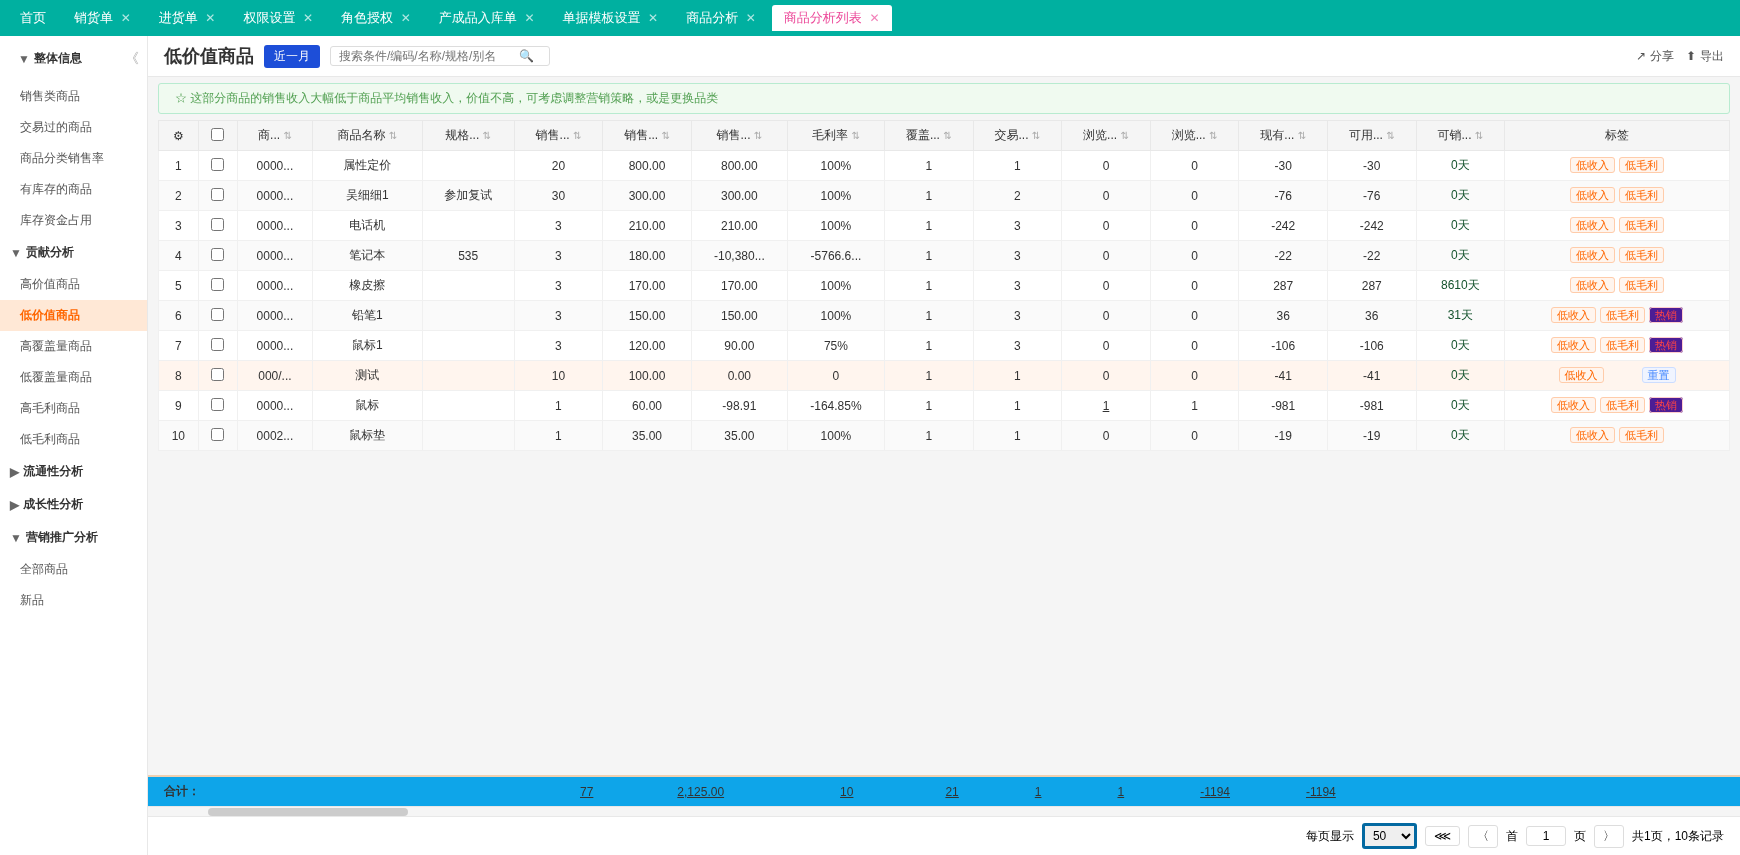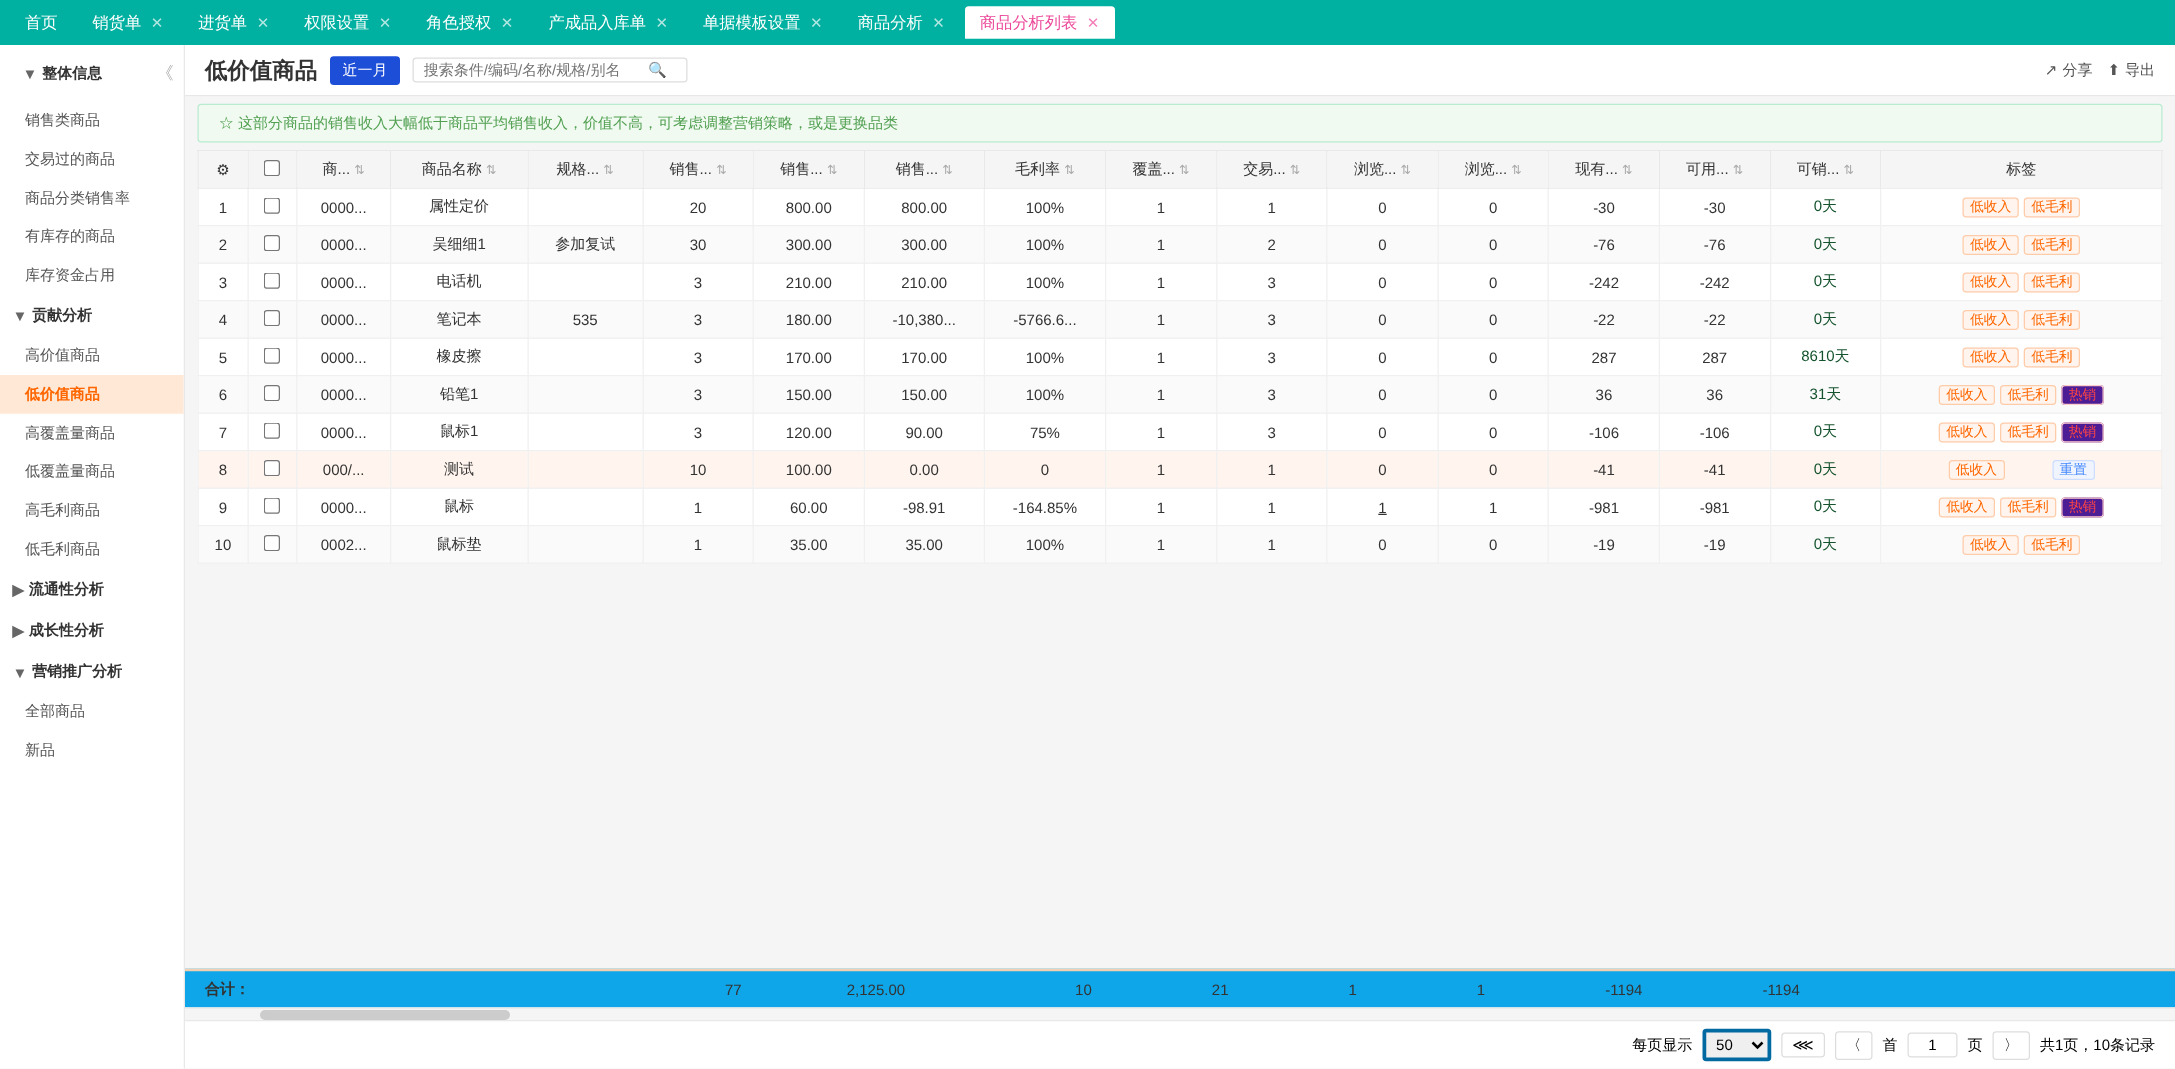--- a/index.html
+++ b/index.html
@@ -185,21 +185,21 @@
     .table-footer {
       background: #0ea5e9;
       border-top: 2px solid #f0d0b0;
       padding: 6px 16px;
       display: flex;
       align-items: center;
       gap: 20px;
       font-size: 12px;
     }
     .footer-label { color: #333; font-weight: bold; }
-    .footer-values { display: flex; gap: 76px; margin-left: 20px; color: #333; }
+    .footer-values { display: flex; gap: 56px; margin-left: 20px; color: #333; text-decoration: underline; }
 
     
     .pagination-bar {
       display: flex;
       align-items: center;
       justify-content: flex-end;
       padding: 6px 16px;
       background: #fff;
       border-top: 1px solid #e8e8e8;
       gap: 8px;
@@ -540,23 +540,23 @@
     <td><span class="tag tag-orange">低收入</span><span class="tag tag-orange">低毛利</span></td>
   </tr>
           </tbody>
       </table>
     </div>
 
     <div class="table-footer">
       <span class="footer-label">合计：</span>
       <div class="footer-values">
         <span style="margin-left:340px;">77</span>
-        <span style="margin-left:8px;">2,125.00</span>
+        <span style="margin-left:28px;">2,125.00</span>
         <span style="margin-left:60px;">10</span>
-        <span style="margin-left:20px;">21</span>
+        <span style="margin-left:36px;">21</span>
         <span style="margin-left:20px;">1</span>
         <span style="margin-left:20px;">1</span>
         <span style="margin-left:20px;">-1194</span>
         <span style="margin-left:20px;">-1194</span>
       </div>
     </div>
 
     <div class="scrollbar-row">
       <div class="scrollbar-thumb"></div>
     </div>

